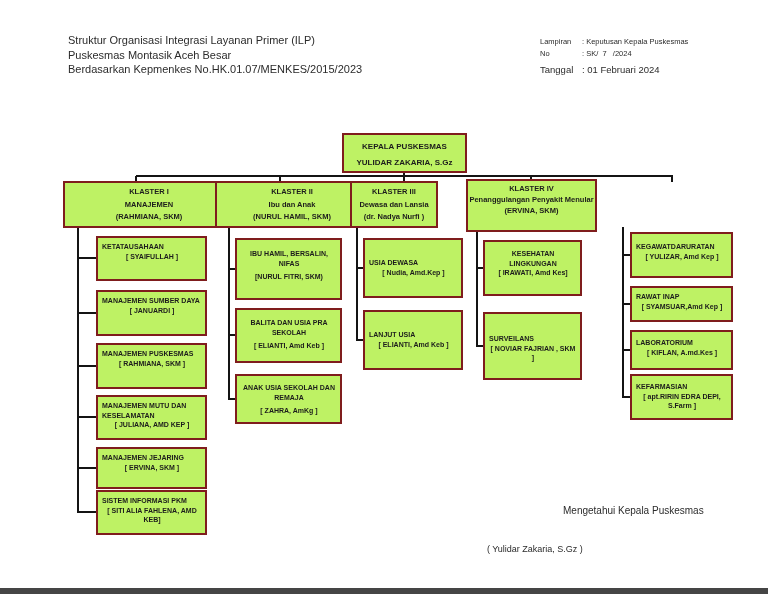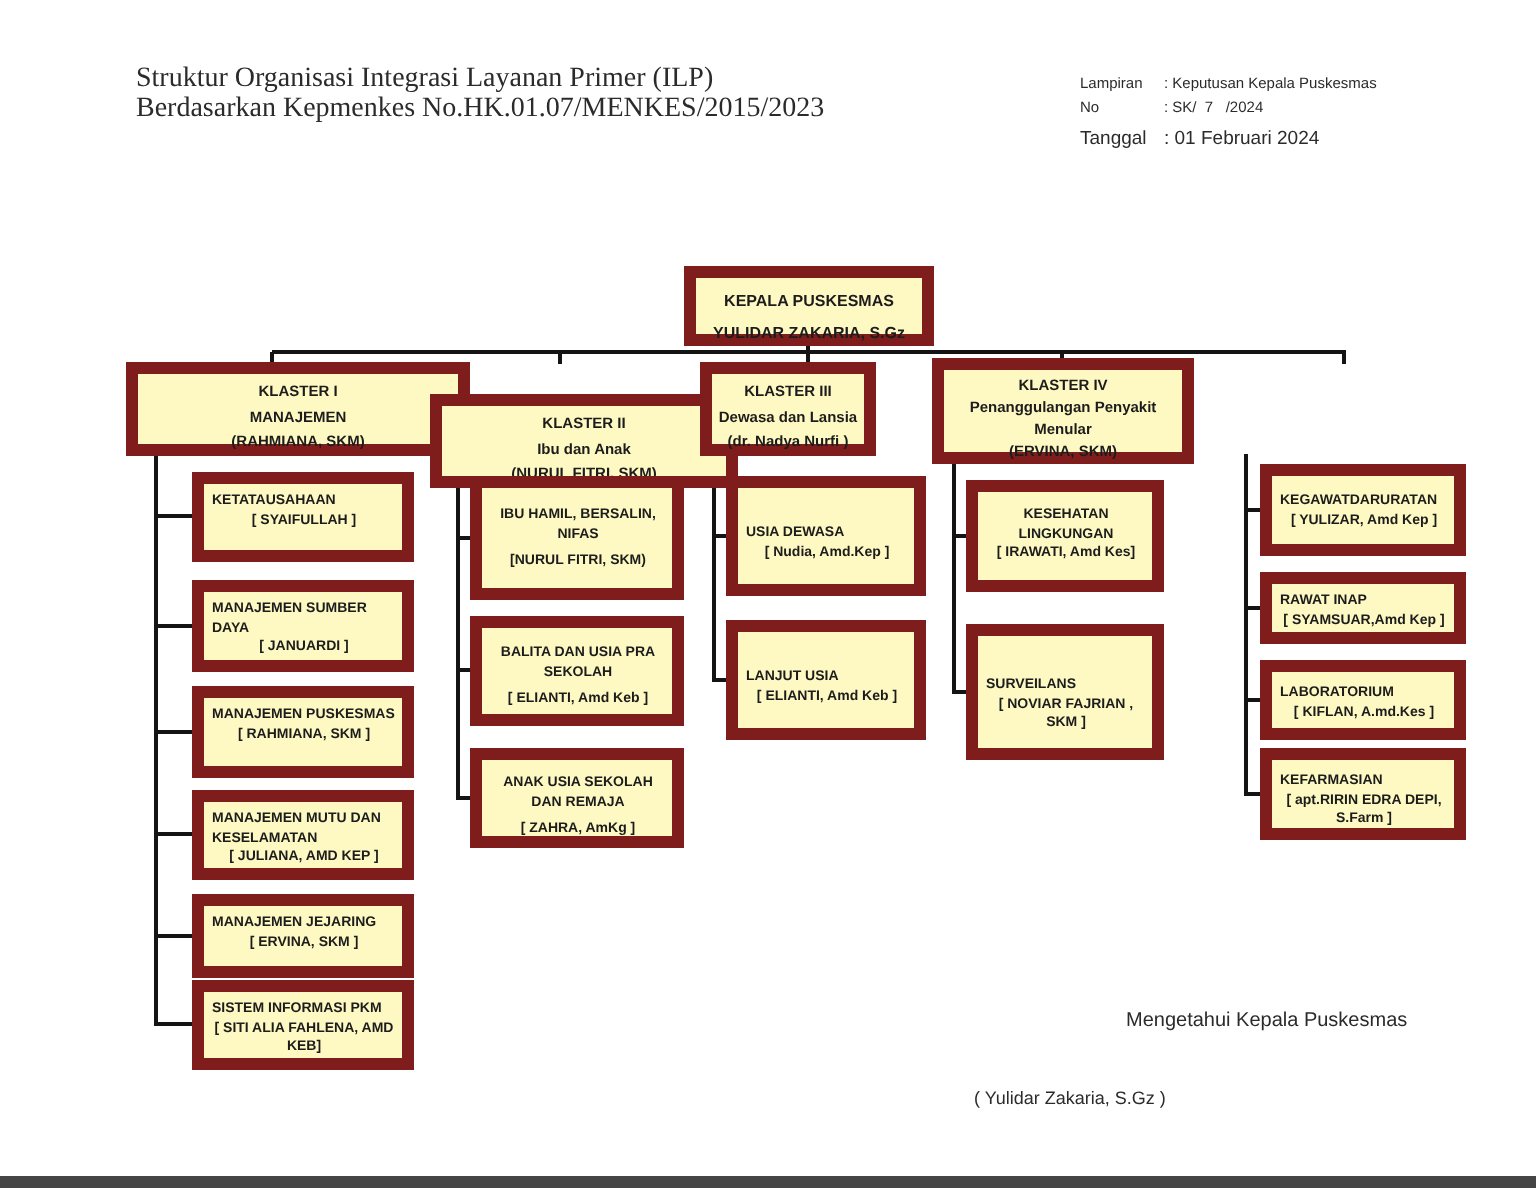--- a/index.html
+++ b/index.html
@@ -1,28 +1,28 @@
 <!DOCTYPE html>
 <html><head>
 <meta charset="utf-8">
 <style>
   html,body{margin:0;padding:0;background:#e9e9e9;}
   .canvas{position:relative;width:768px;height:594px;background:#ffffff;overflow:hidden;
           font-family:"Liberation Sans",sans-serif;color:#1c1c1c;}
   
-  .doc-head{position:absolute;left:68px;top:33px;font-size:14px;line-height:14.5px;color:#2b2b2b;font-family:Liberation Serif, serif;}
+  .doc-head{position:absolute;left:68px;top:33px;font-size:11px;line-height:14.5px;color:#2b2b2b;}
   
   .annex{position:absolute;left:540px;top:36px;color:#2b2b2b;}
   .annex .row{display:flex;}
   .annex .lbl{width:42px;}
   .annex .val{white-space:pre;}
   .annex .small{font-size:7.5px;line-height:12px;}
   .annex .big{font-size:9.5px;line-height:14px;margin-top:3px;}
   
-  .hdr,.node,.root{position:absolute;box-sizing:border-box;background:#fef9c3;border:6px solid #7f1d1d;}
+  .hdr,.node,.root{position:absolute;box-sizing:border-box;background:#bef264;border:2px solid #7f1d1d;}
   .root{font-size:8px;font-weight:bold;text-align:center;line-height:16px;padding-top:4px;}
   .hdr{font-size:7.5px;font-weight:bold;text-align:center;line-height:12.5px;padding-top:3px;}
   .hdr.tall{line-height:11px;padding-top:2px;}
   .hdr.short{padding-top:8px;}
   .node{font-size:7px;font-weight:bold;line-height:9.5px;padding:4px 3px 2px 4px;}
   .node .nt{text-align:left;}
   .node.center .nt{text-align:center;}
   .node .nn{text-align:center;}
   
   .wires{position:absolute;left:0;top:0;}
@@ -31,20 +31,21 @@
   .sign{position:absolute;left:487px;top:544px;font-size:9px;color:#2b2b2b;}
   .edge-bar{position:absolute;left:0;top:588px;width:768px;height:6px;background:#454545;}
 </style>
 </head>
 <body>
 
 <div class="canvas">
 
   <div class="doc-head">
     <div>Struktur Organisasi Integrasi Layanan Primer (ILP)</div>
+    <div>Puskesmas Montasik Aceh Besar</div>
     <div>Berdasarkan Kepmenkes No.HK.01.07/MENKES/2015/2023</div>
   </div>
 
   <div class="annex">
     <div class="row small">
       <span class="lbl">Lampiran</span>
       <span class="val">: Keputusan Kepala Puskesmas</span>
     </div>
     <div class="row small">
       <span class="lbl">No</span>
@@ -97,24 +98,24 @@
   <div class="root" style="left:342px;top:133px;width:125px;height:40px;">
     <div>KEPALA PUSKESMAS</div>
     <div>YULIDAR ZAKARIA, S.Gz</div>
   </div>
 
   <div class="hdr" style="left:63px;top:181px;width:172px;height:47px;">
     <div>KLASTER I</div>
     <div>MANAJEMEN</div>
     <div>(RAHMIANA, SKM)</div>
   </div>
-  <div class="hdr" style="left:215px;top:197px;width:154px;height:47px;">
+  <div class="hdr" style="left:215px;top:181px;width:154px;height:47px;">
     <div>KLASTER II</div>
     <div>Ibu dan Anak</div>
-    <div>(NURUL FITRI, SKM)</div>
+    <div>(NURUL HAMIL, SKM)</div>
   </div>
   <div class="hdr" style="left:350px;top:181px;width:88px;height:47px;">
     <div>KLASTER III</div>
     <div>Dewasa dan Lansia</div>
     <div>(dr. Nadya Nurfi )</div>
   </div>
   <div class="hdr tall" style="left:466px;top:179px;width:131px;height:53px;">
     <div>KLASTER IV</div>
     <div>Penanggulangan Penyakit Menular</div>
     <div>(ERVINA, SKM)</div>

